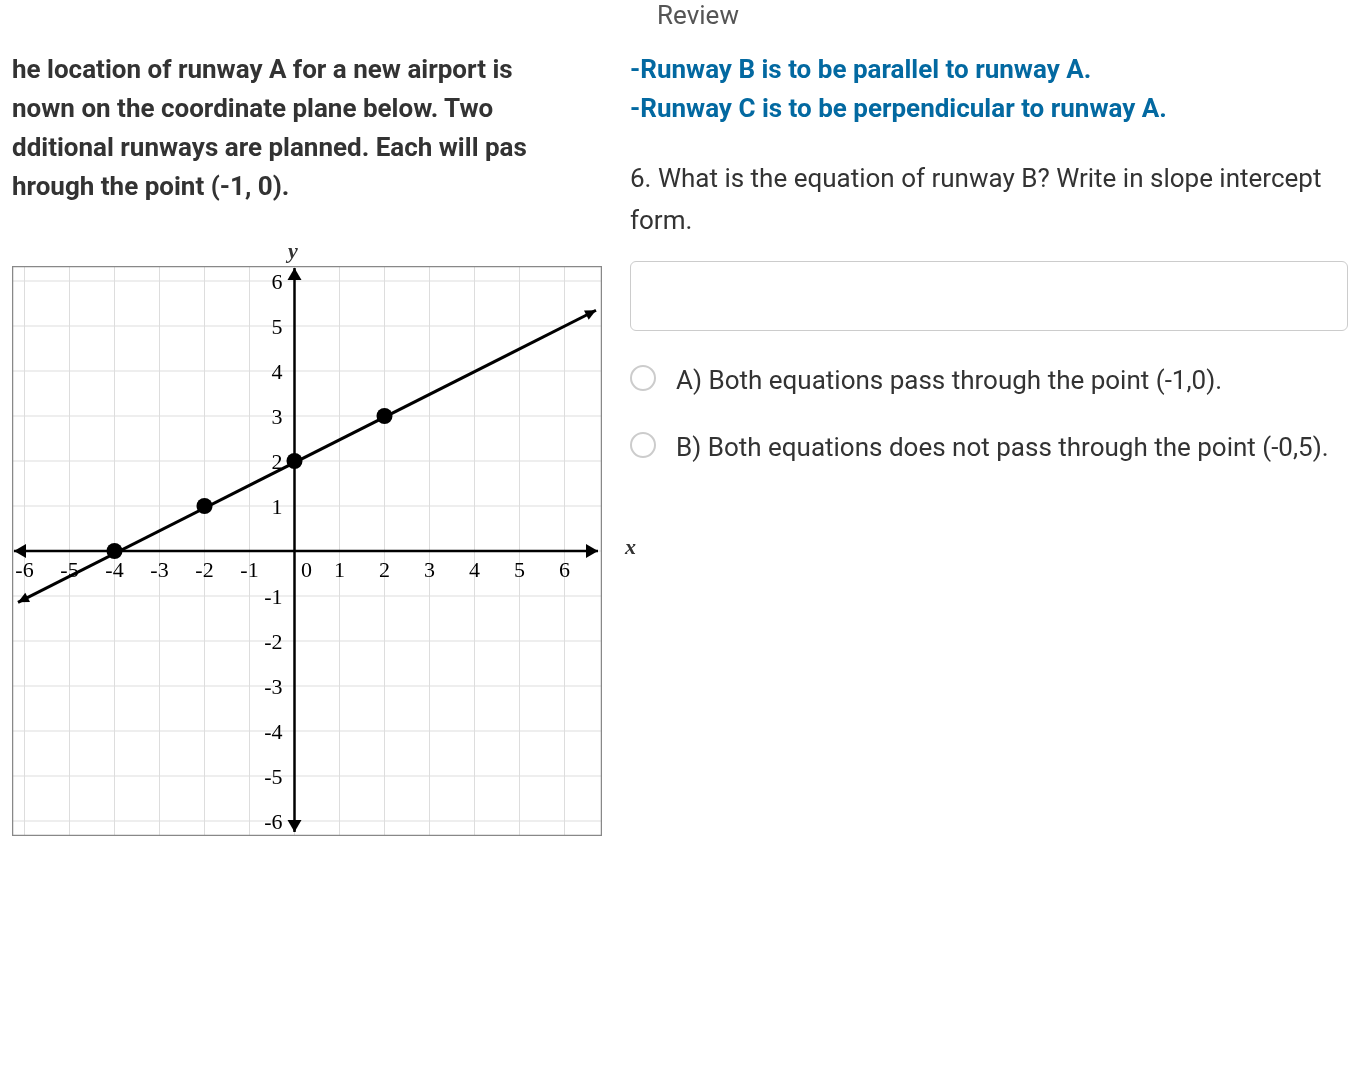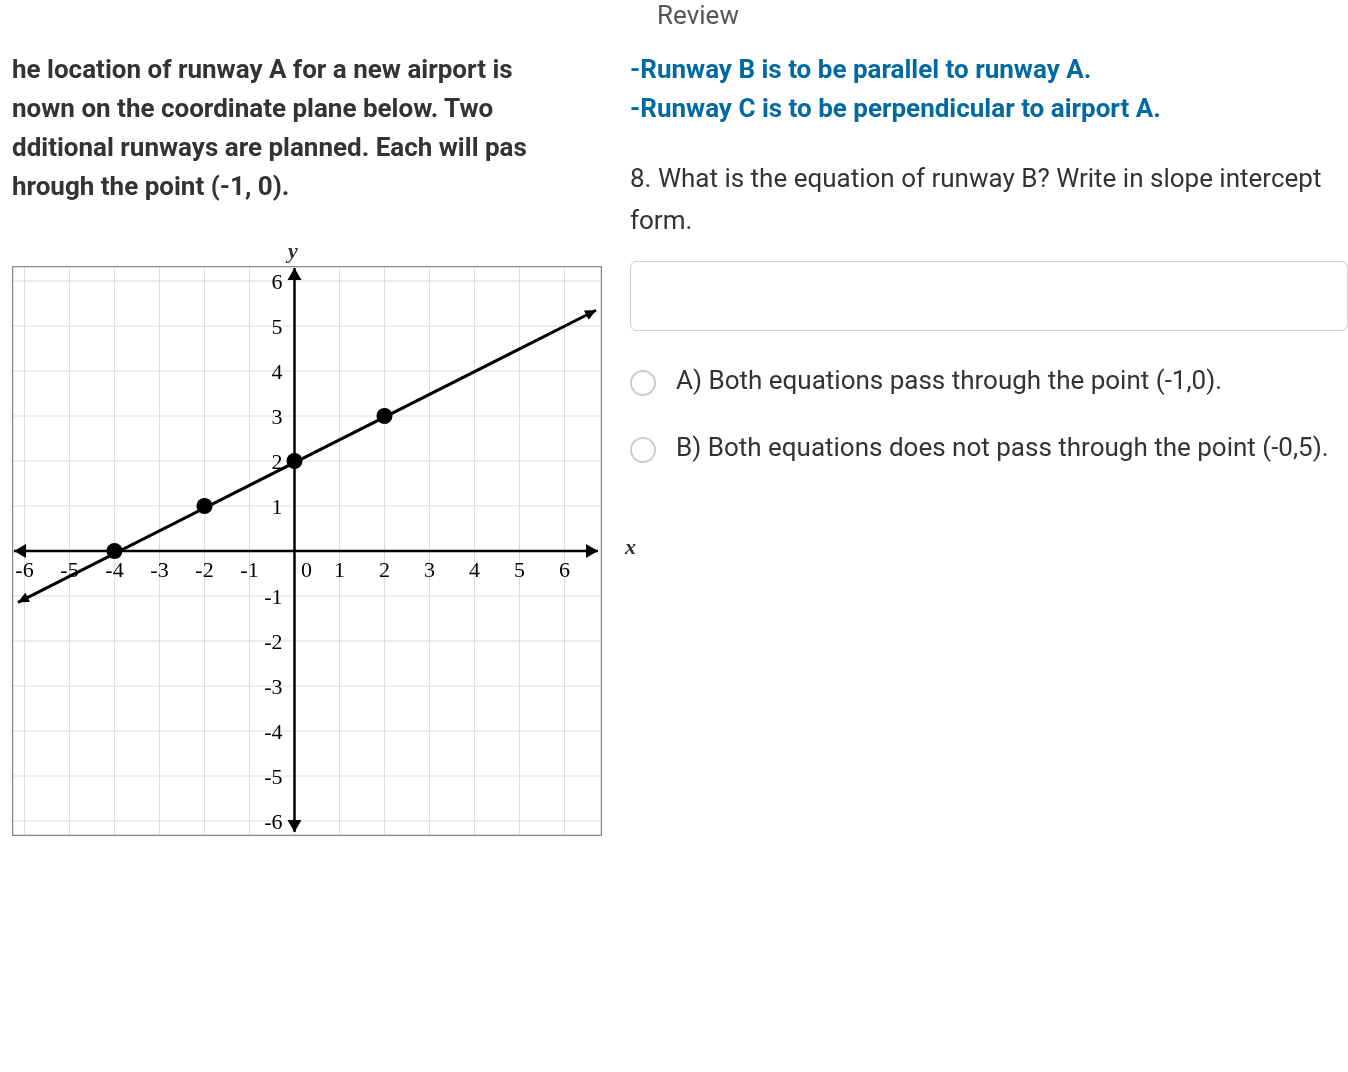--- a/index.html
+++ b/index.html
@@ -64,21 +64,21 @@
     height: 70px;
     margin-top: 20px;
     font-size: 22px;
     padding: 10px 14px;
   }
   .radio-group {
     margin-top: 20px;
   }
   .radio-option {
     display: flex;
-    align-items: center;
+    align-items: flex-start;
     margin-bottom: 28px;
     cursor: pointer;
   }
   .radio-circle {
     width: 26px;
     height: 26px;
     border: 2px solid #ccc;
     border-radius: 50%;
     flex-shrink: 0;
     margin-right: 20px;
@@ -212,25 +212,25 @@
             <circle cx="282.5" cy="195" r="8" fill="#000"></circle>
             <circle cx="372.5" cy="150" r="8" fill="#000"></circle>
           </g>
       </svg>
     </div>
   </div>
 
   <div class="right-col">
     <div class="conditions">
       <p>-Runway B is to be parallel to runway A.</p>
-      <p>-Runway C is to be perpendicular to airport A.</p>
+      <p>-Runway C is to be perpendicular to runway A.</p>
     </div>
 
     <div class="question-block">
-      <p class="question-text">8. What is the equation of runway B? Write in slope intercept form.</p>
+      <p class="question-text">6. What is the equation of runway B? Write in slope intercept form.</p>
       <input class="text-input" type="text" value="" style="">
     </div>
 
 
     <div class="question-block">
       <div class="radio-group">
         <div class="radio-option">
           <span class="radio-circle"></span>
           <span class="radio-label">A) Both equations pass through the point (-1,0).</span>
         </div>

